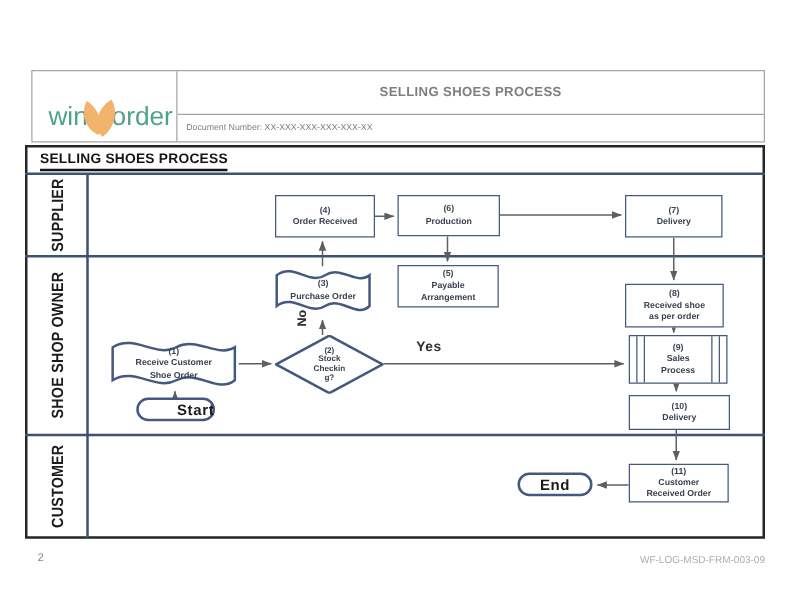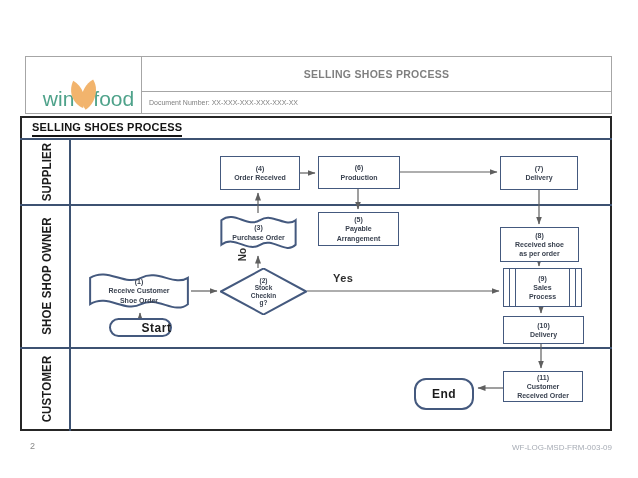--- a/index.html
+++ b/index.html
@@ -7,21 +7,21 @@
         font-family:"Liberation Sans",sans-serif;}
   
   .slide-title{position:absolute;left:8px;top:9px;font-size:15px;color:#111;white-space:nowrap;}
   .slide-title .bullet{font-size:13px;margin-right:1px;}
   .slide-title .emph{font-weight:bold;text-decoration:underline;}
   
   .hdr{position:absolute;left:25px;top:56px;width:585px;height:56px;border:1px solid #a6a6a6;
        display:flex;background:#fff;}
   .hdr-logo{width:116px;border-right:1px solid #a6a6a6;display:flex;align-items:flex-end;
             justify-content:center;padding-bottom:4px;box-sizing:border-box;}
-  .logo-row{display:flex;align-items:flex-end;line-height:1;margin-left:10px;}
+  .logo-row{display:flex;align-items:center;line-height:1;margin-left:10px;}
   .logo-word{font-size:21px;color:#4ea28a;letter-spacing:0;}
   .logo-leaves{width:32px;height:34px;margin:0 -6px -2px -7px;position:relative;z-index:1;}
   .hdr-right{flex:1;display:flex;flex-direction:column;}
   .hdr-title{height:34px;border-bottom:1px solid #a6a6a6;display:flex;align-items:center;
              justify-content:center;font-weight:bold;font-size:10.5px;color:#7f7f7f;
              letter-spacing:.3px;}
   .hdr-doc{flex:1;display:flex;align-items:center;padding-left:7px;font-size:7px;color:#7f7f7f;}
   
   .frame{position:absolute;left:20px;top:116px;width:592px;height:315px;
          border:2px solid #262626;box-sizing:border-box;background:#fff;}
@@ -62,21 +62,21 @@
 
 
   <div class="hdr">
     <div class="hdr-logo">
       <div class="logo-row">
         <span class="logo-word">win</span>
         <svg class="logo-leaves" viewBox="0 0 32 34">
           <path d="M11,32 C3,25 2,12 11,3 C18,11 18,24 11,32 Z" fill="#f2b46d" transform="rotate(-20 11 17)"></path>
           <path d="M22,33 C13,26 13,11 23,2 C31,10 30,25 22,33 Z" fill="#f2b46d" transform="rotate(12 22 17)"></path>
         </svg>
-        <span class="logo-word">food</span>
+        <span class="logo-word">order</span>
       </div>
     </div>
     <div class="hdr-right">
       <div class="hdr-title">SELLING SHOES PROCESS</div>
       <div class="hdr-doc">Document Number: XX-XXX-XXX-XXX-XXX-XX</div>
     </div>
   </div>
 
   <div class="frame"></div>
   <div class="diag-title">SELLING SHOES PROCESS</div>
@@ -176,20 +176,20 @@
   </div>
   <div class="term" style="left:109px;top:318px;width:63px;height:19px;padding-left:32px;">
     <span>Start</span>
   </div>
 
   <div class="box" style="left:503px;top:371px;width:80px;height:31px;">
     <div class="node-text">(11)
 Customer
 Received Order</div>
   </div>
-  <div class="term" style="left:414px;top:378px;width:60px;height:32px;">
+  <div class="term" style="left:414px;top:378px;width:60px;height:19px;">
     <span>End</span>
   </div>
 
   <div class="foot-num">2</div>
   <div class="foot-code">WF-LOG-MSD-FRM-003-09</div>
 
 </div>
 
 </body></html>

